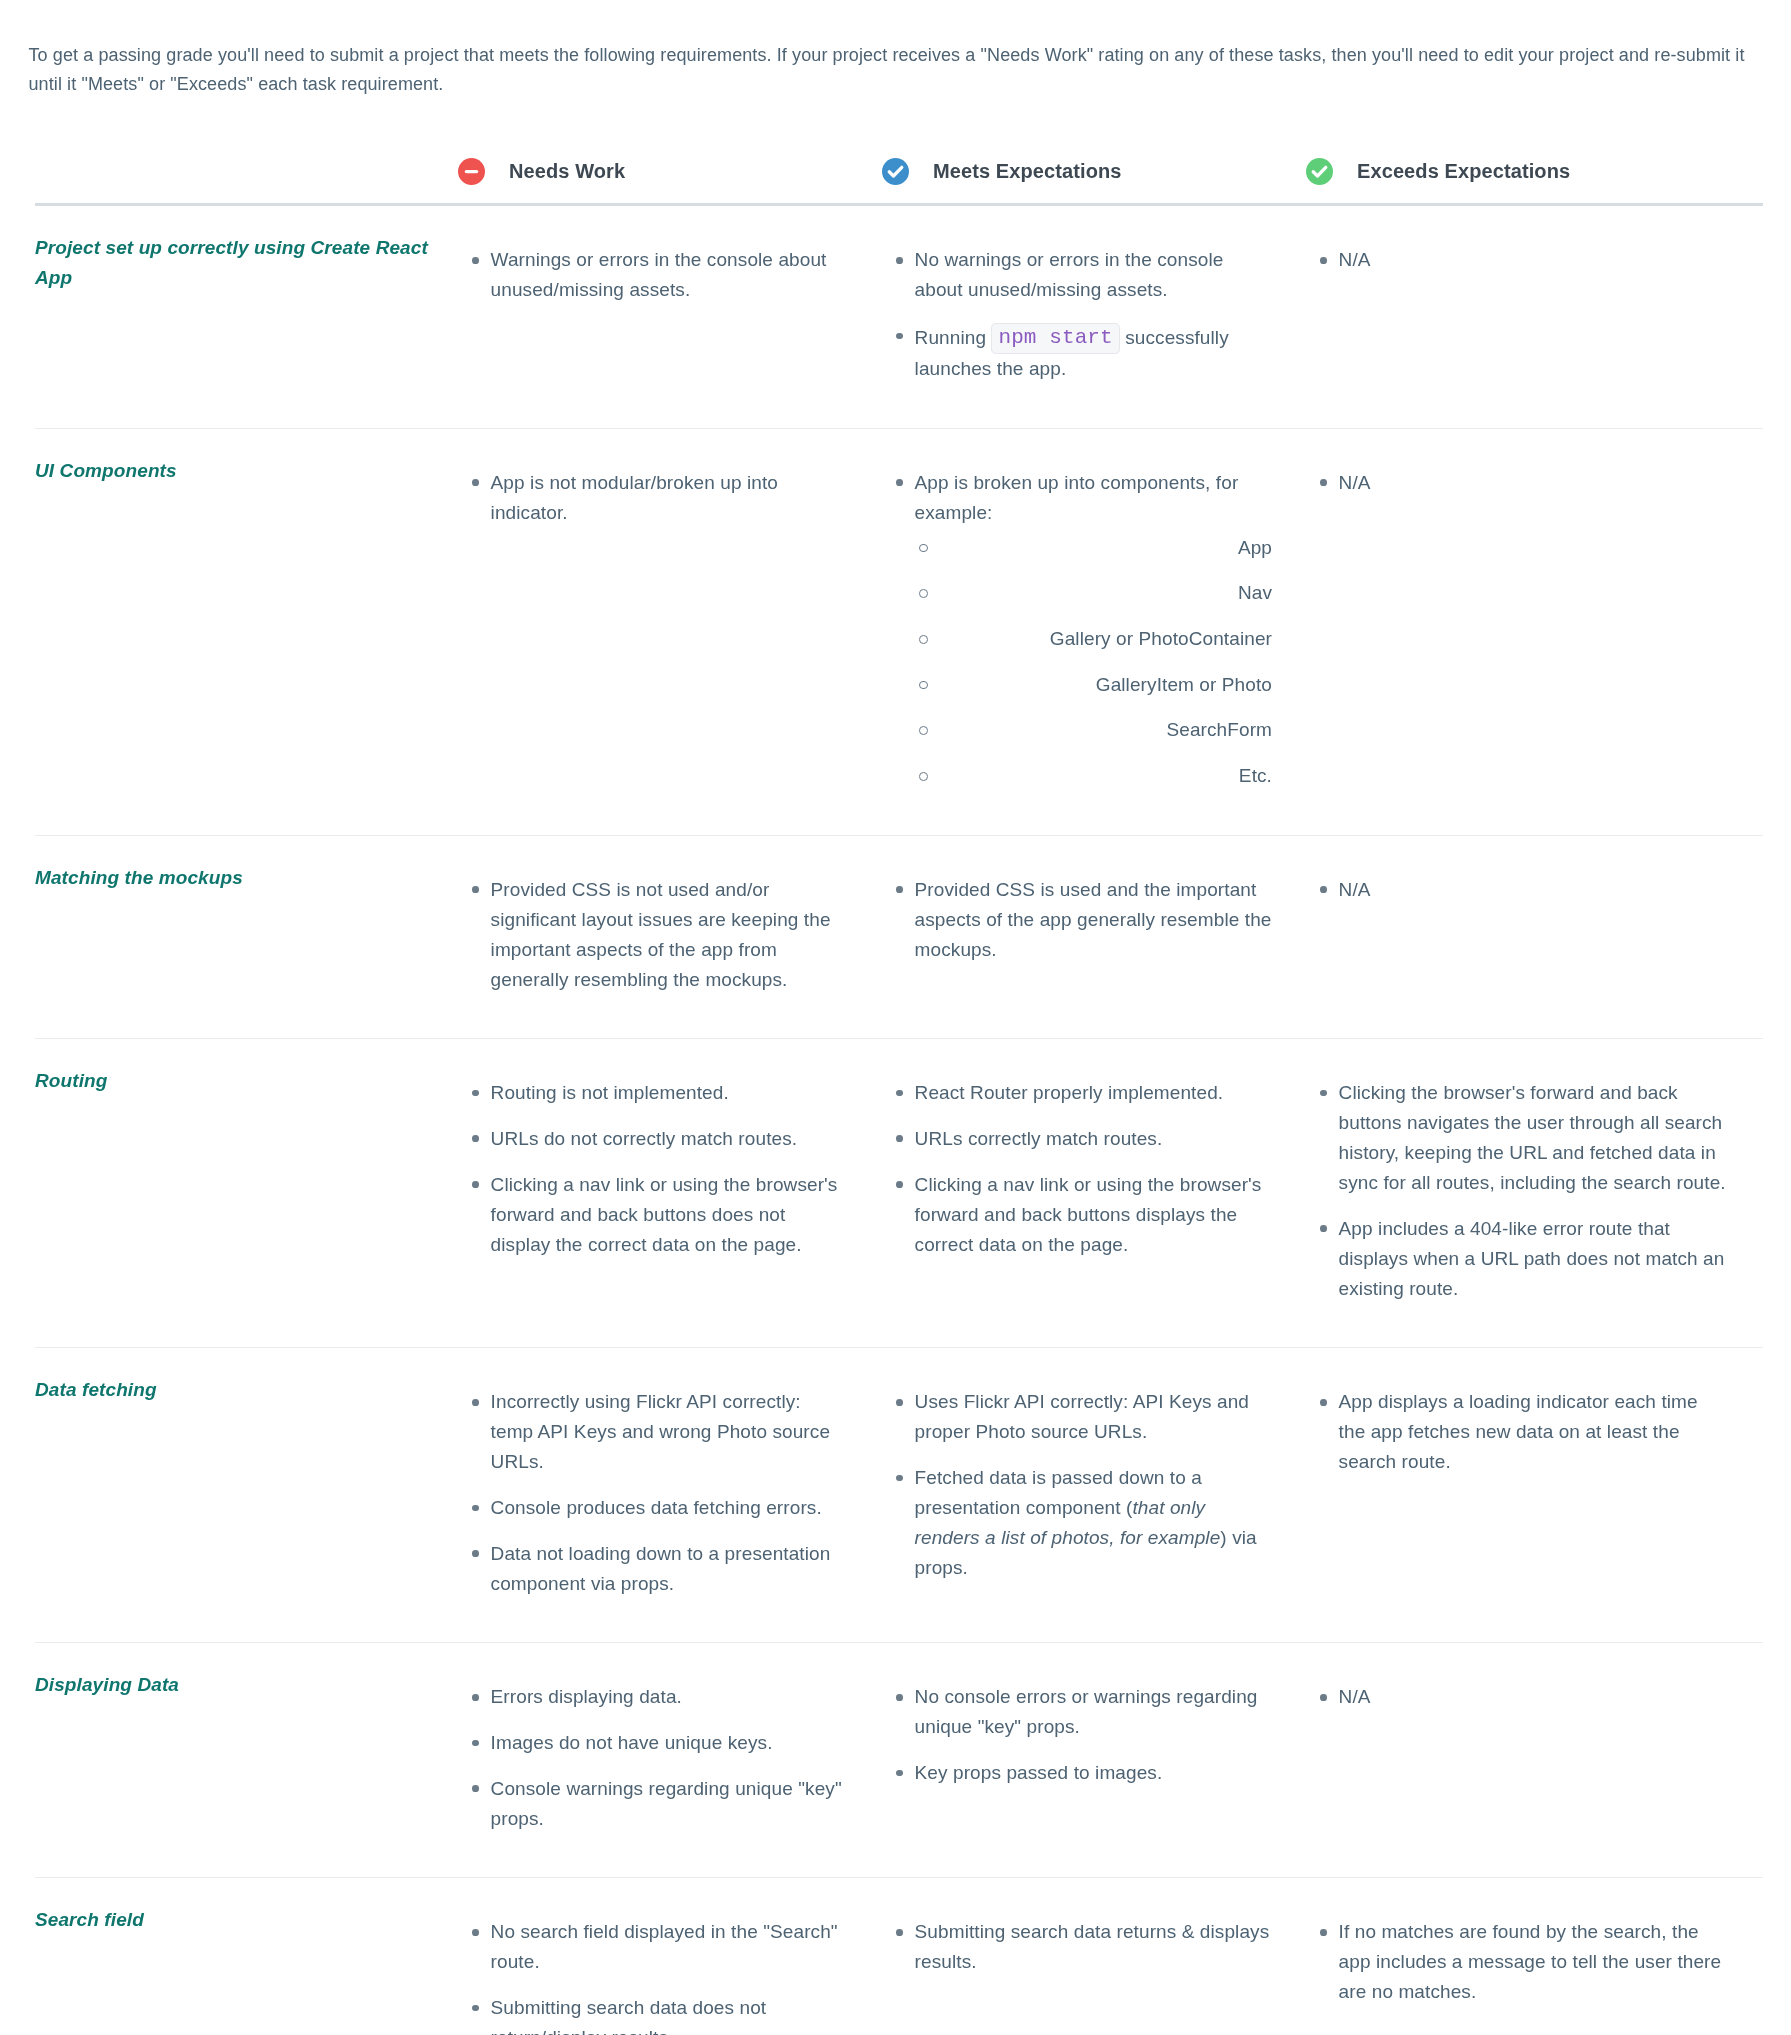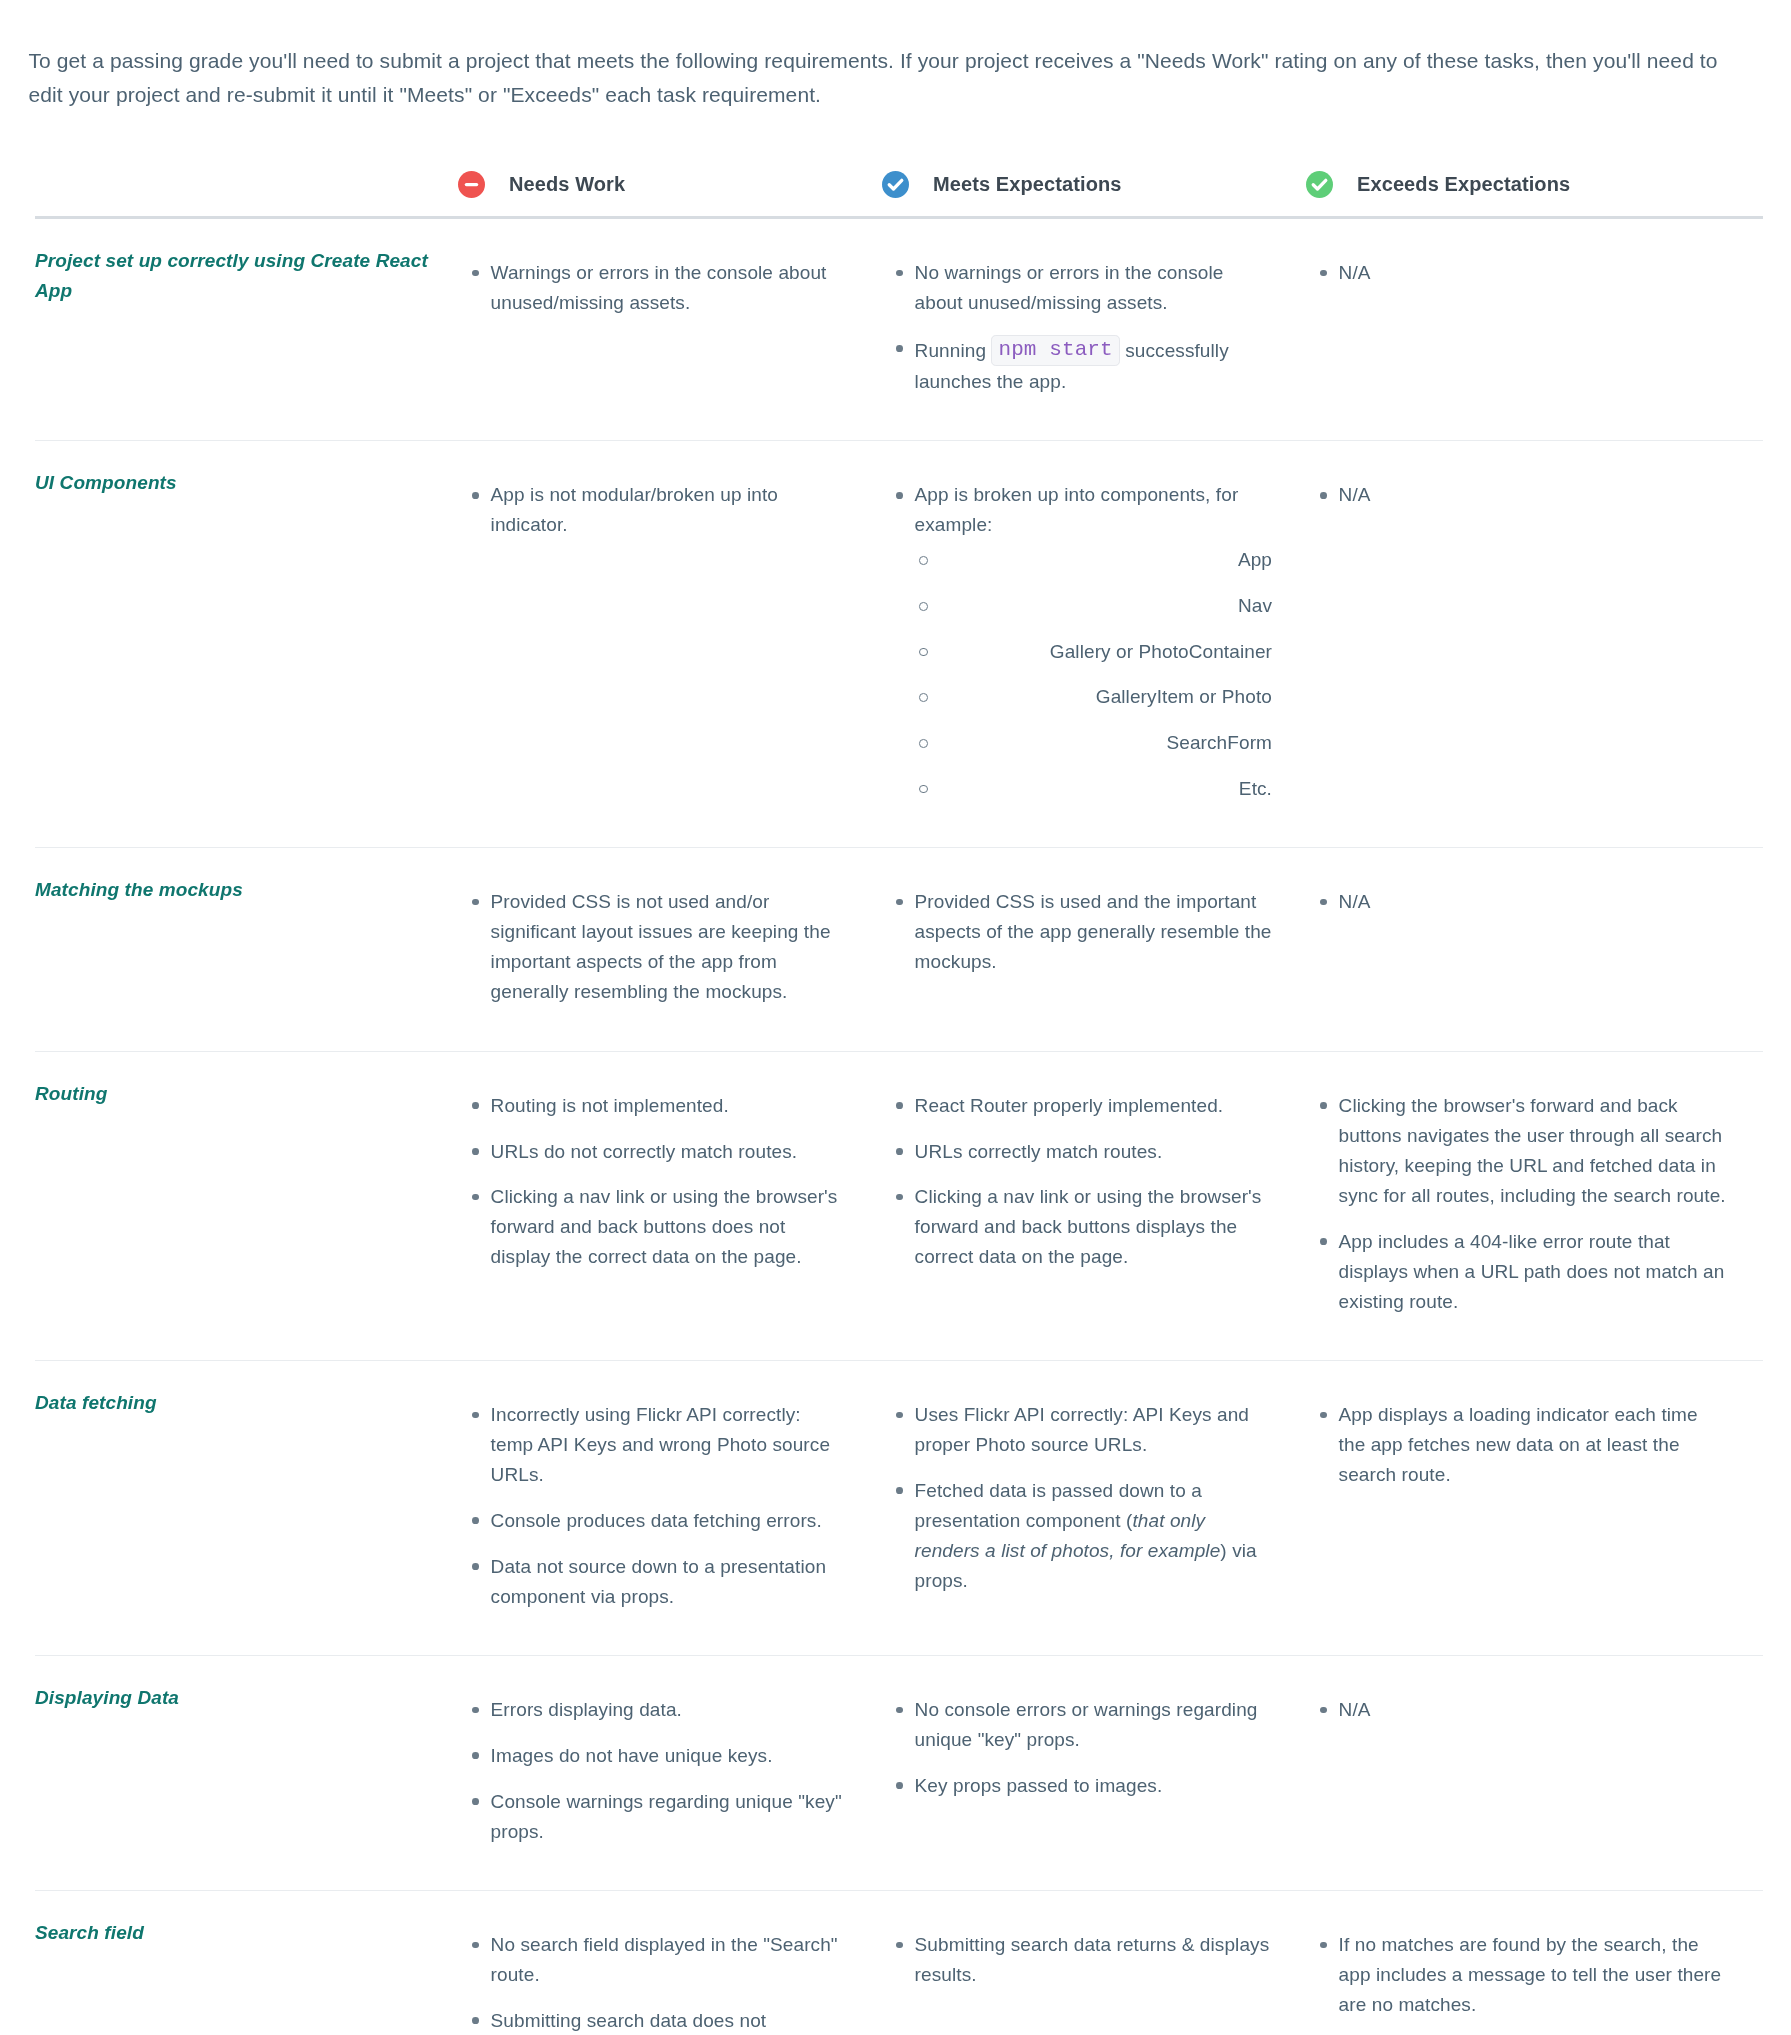--- a/index.html
+++ b/index.html
@@ -16,21 +16,21 @@
     -webkit-font-smoothing: antialiased;
   }
 
   .page {
     width: 1791px;
     padding: 0;
   }
 
   
   .intro {
-    font-size: 21px;
+    font-size: 18px;
     line-height: 1.62;
     color: #4d6272;
     padding: 23px 42px 0 28.5px;
     letter-spacing: 0.1px;
     font-weight: 400;
   }
 
   
   .rubric {
     margin: 59px 0 0 35px;
@@ -303,21 +303,21 @@
               <li><span>App includes a 404-like error route that displays when a URL path does not match an existing route.</span></li>
             </ul>
           </td>
         </tr>
         <tr>
           <td class="task-cell">Data fetching</td>
           <td>
             <ul class="crit">
               <li><span>Incorrectly using Flickr API correctly: temp API Keys and wrong Photo source URLs.</span></li>
               <li><span>Console produces data fetching errors.</span></li>
-              <li><span>Data not source down to a presentation component via props.</span></li>
+              <li><span>Data not loading down to a presentation component via props.</span></li>
             </ul>
           </td>
           <td>
             <ul class="crit">
               <li><span>Uses Flickr API correctly: API Keys and proper Photo source URLs.</span></li>
               <li><span>Fetched data is passed down to a presentation component (</span><em class="note">that only renders a list of photos, for example</em><span>) via props.</span></li>
             </ul>
           </td>
           <td>
             <ul class="crit">

